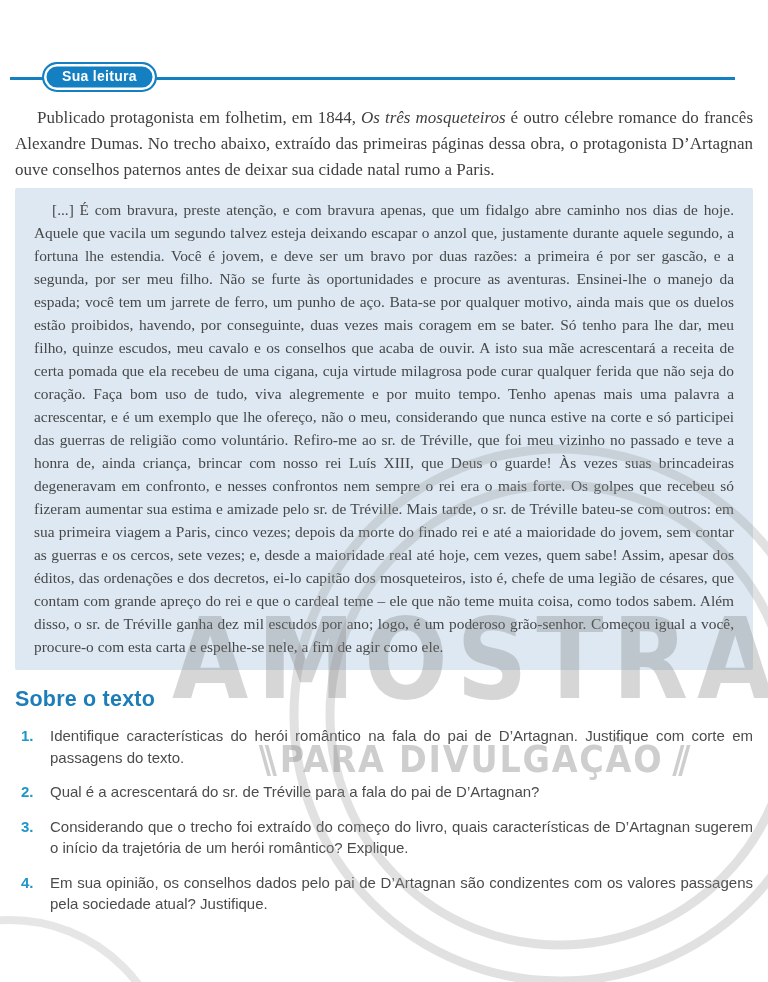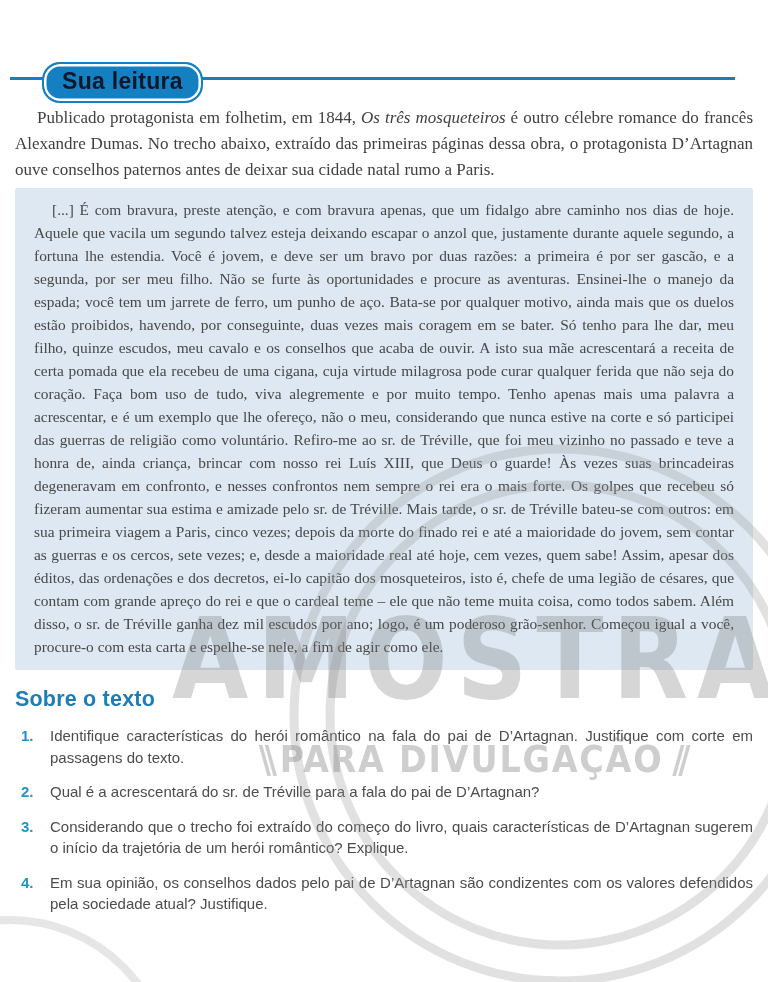--- a/index.html
+++ b/index.html
@@ -4,21 +4,21 @@
 <style>
   html,body{margin:0;padding:0;background:#fff;}
   .page{position:relative;width:768px;height:982px;background:#ffffff;overflow:hidden;}
   .content{position:relative;padding:0 15px;z-index:2;}
 
   
   .section-header{position:relative;height:33px;margin-top:62px;}
   .rule{position:absolute;left:-5px;right:18px;top:15px;height:3px;background:#1480c2;}
   .pill{position:absolute;left:27px;top:0;background:#1480c2;border:2px solid #1480c2;
         box-shadow:inset 0 0 0 2.5px #ffffff;border-radius:18px;padding:4px 18px 6px;
-        font-family:"Liberation Sans",sans-serif;font-weight:bold;font-size:23px;color:#0f172a;
+        font-family:"Liberation Sans",sans-serif;font-weight:bold;font-size:14px;color:#ffffff;
         letter-spacing:0.3px;}
 
   
   .intro{margin:10px 0 0;text-indent:22px;text-align:justify;
          font-family:"Liberation Serif",serif;font-size:17px;line-height:26px;color:#3f3f3f;}
   .intro em{font-style:italic;}
 
   
   .quote-box{margin-top:5px;background:#dde8f2;border-radius:2px;padding:10px 19px 12px;}
   .quote-box p{margin:0;text-indent:18px;text-align:justify;hyphens:auto;
@@ -81,21 +81,21 @@
       <li>
         <span class="qnum">2.</span>
         <span class="qtext">Qual é a acrescentará do sr. de Tréville para a fala do pai de D’Artagnan?</span>
       </li>
       <li>
         <span class="qnum">3.</span>
         <span class="qtext">Considerando que o trecho foi extraído do começo do livro, quais características de D’Artagnan sugerem o início da trajetória de um herói romântico? Explique.</span>
       </li>
       <li>
         <span class="qnum">4.</span>
-        <span class="qtext">Em sua opinião, os conselhos dados pelo pai de D’Artagnan são condizentes com os valores defendidos pela sociedade atual? Justifique.</span>
+        <span class="qtext">Em sua opinião, os conselhos dados pelo pai de D’Artagnan são condizentes com os valores passagens pela sociedade atual? Justifique.</span>
       </li>
     </ol>
   </div>
 
   <div class="watermark">
     <svg class="wm-rings" width="768" height="982" viewBox="0 0 768 982">
       <circle cx="560" cy="715" r="266" fill="none" stroke="#9a9a9a" stroke-opacity="0.30" stroke-width="9"></circle>
       <circle cx="560" cy="715" r="230" fill="none" stroke="#9a9a9a" stroke-opacity="0.30" stroke-width="9"></circle>
       <circle cx="10" cy="1080" r="160" fill="none" stroke="#9a9a9a" stroke-opacity="0.25" stroke-width="8"></circle>
     </svg>

